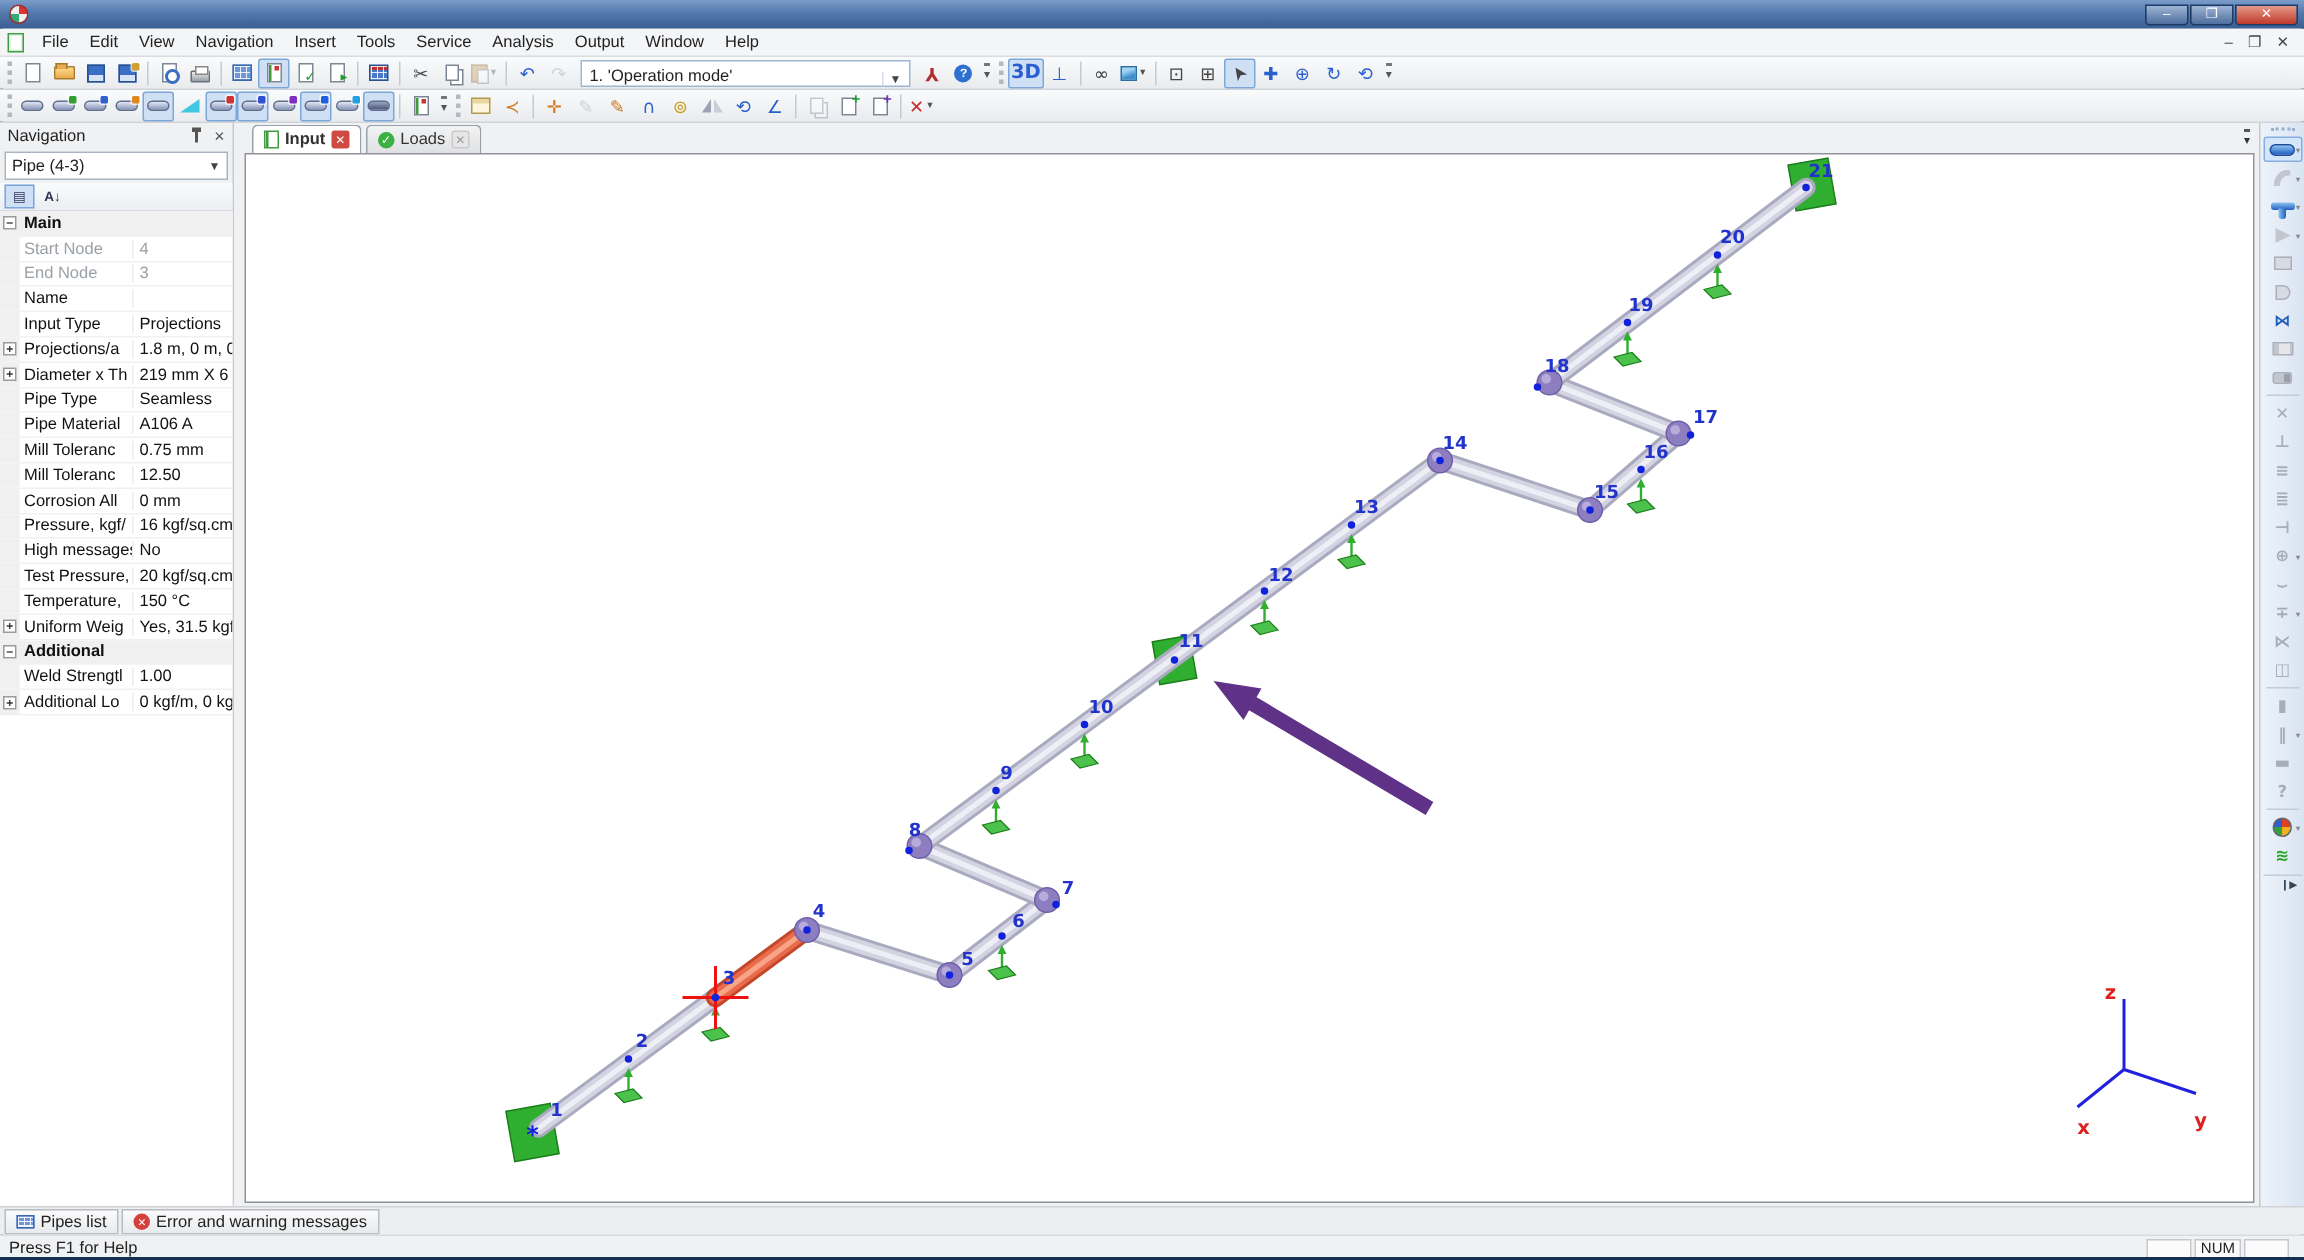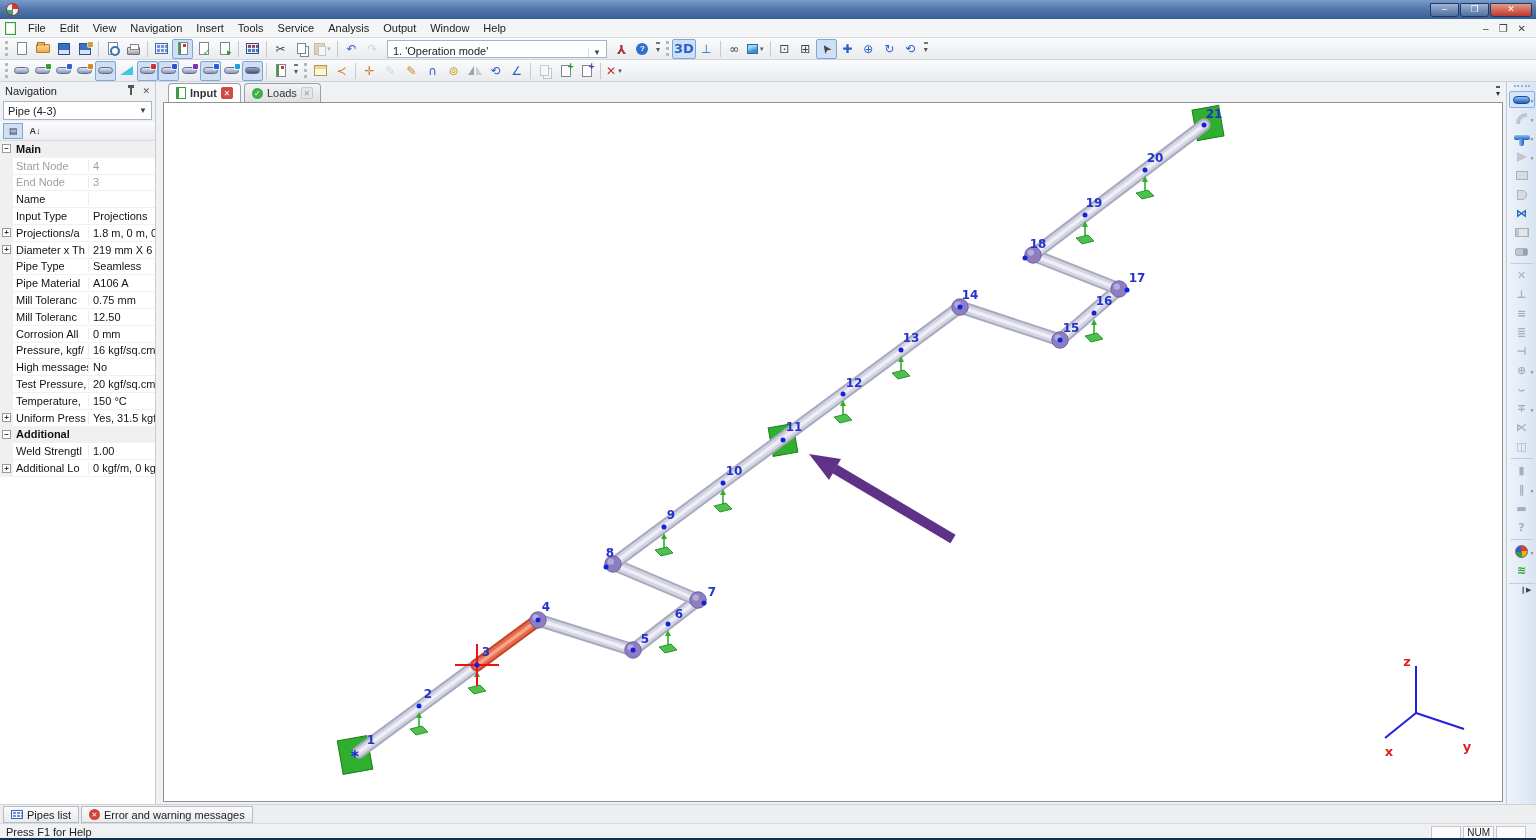--- a/index.html
+++ b/index.html
@@ -484,21 +484,21 @@
           </div>
           <div class="prow">
             <div class="gut"></div>
             <div class="plab">Temperature,</div>
             <div class="pval">150 °C</div>
           </div>
           <div class="prow">
             <div class="gut">
               <span class="exp">+</span>
             </div>
-            <div class="plab">Uniform Press</div>
+            <div class="plab">Uniform Weig</div>
             <div class="pval">Yes, 31.5 kgf/m,</div>
           </div>
           <div class="prow group">
             <div class="gut">
               <span class="exp">−</span>
             </div>
             <div class="plab">Additional</div>
           </div>
           <div class="prow">
             <div class="gut"></div>

